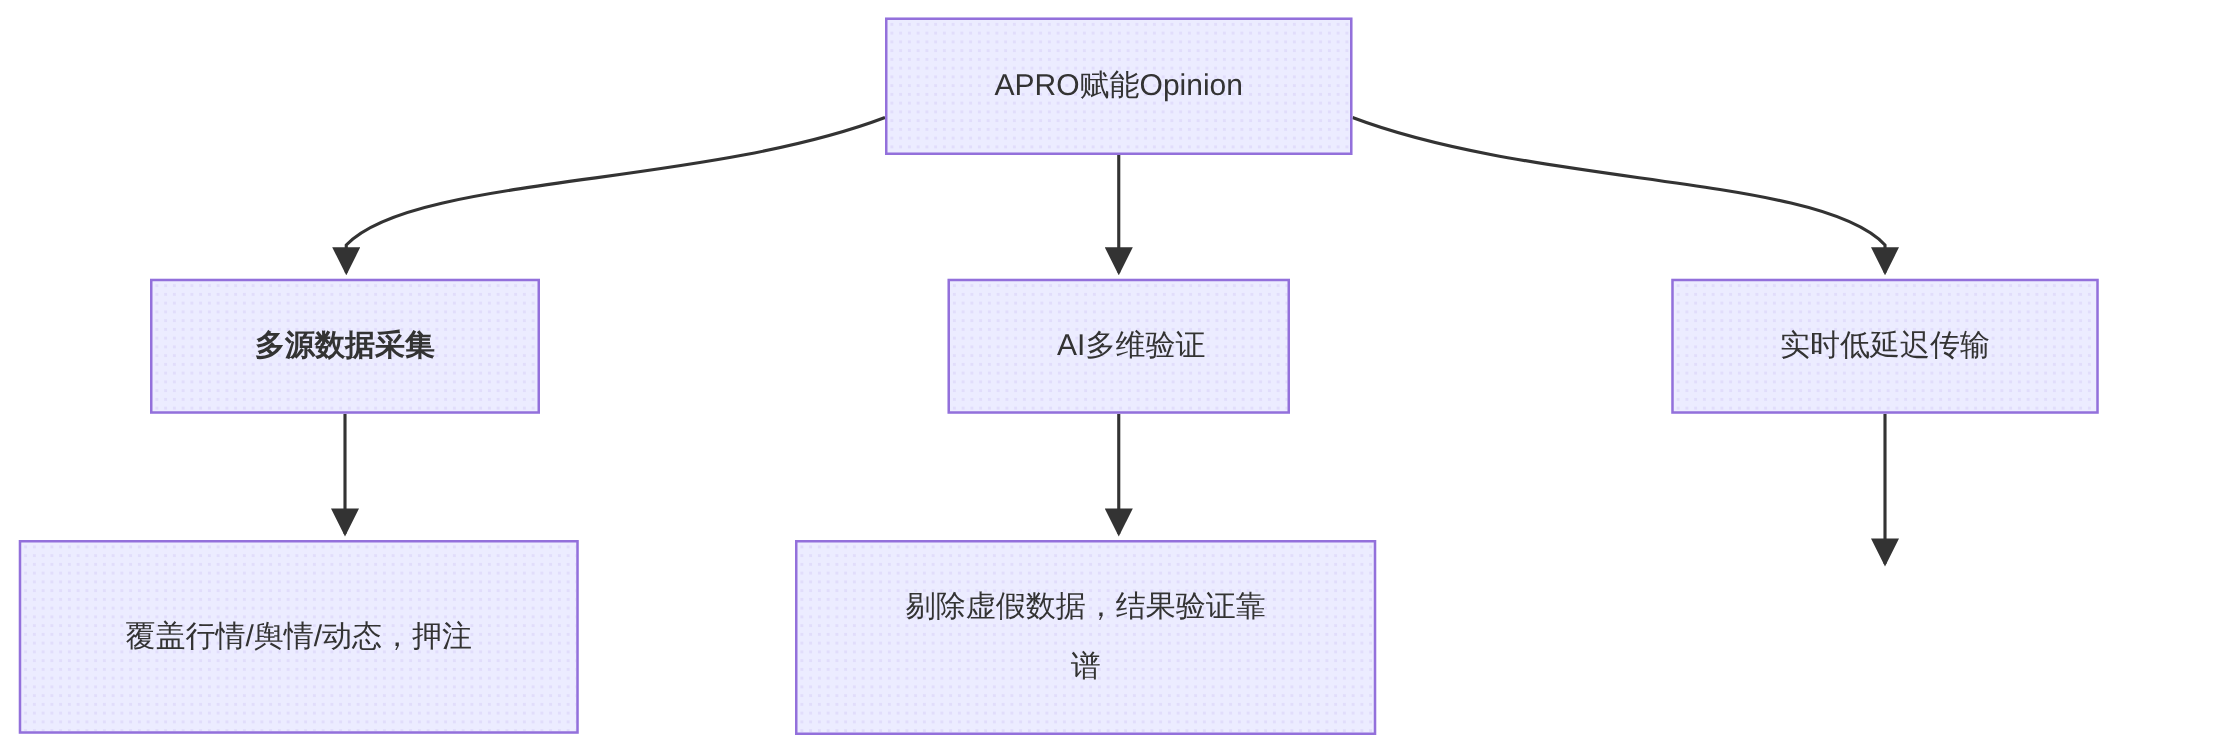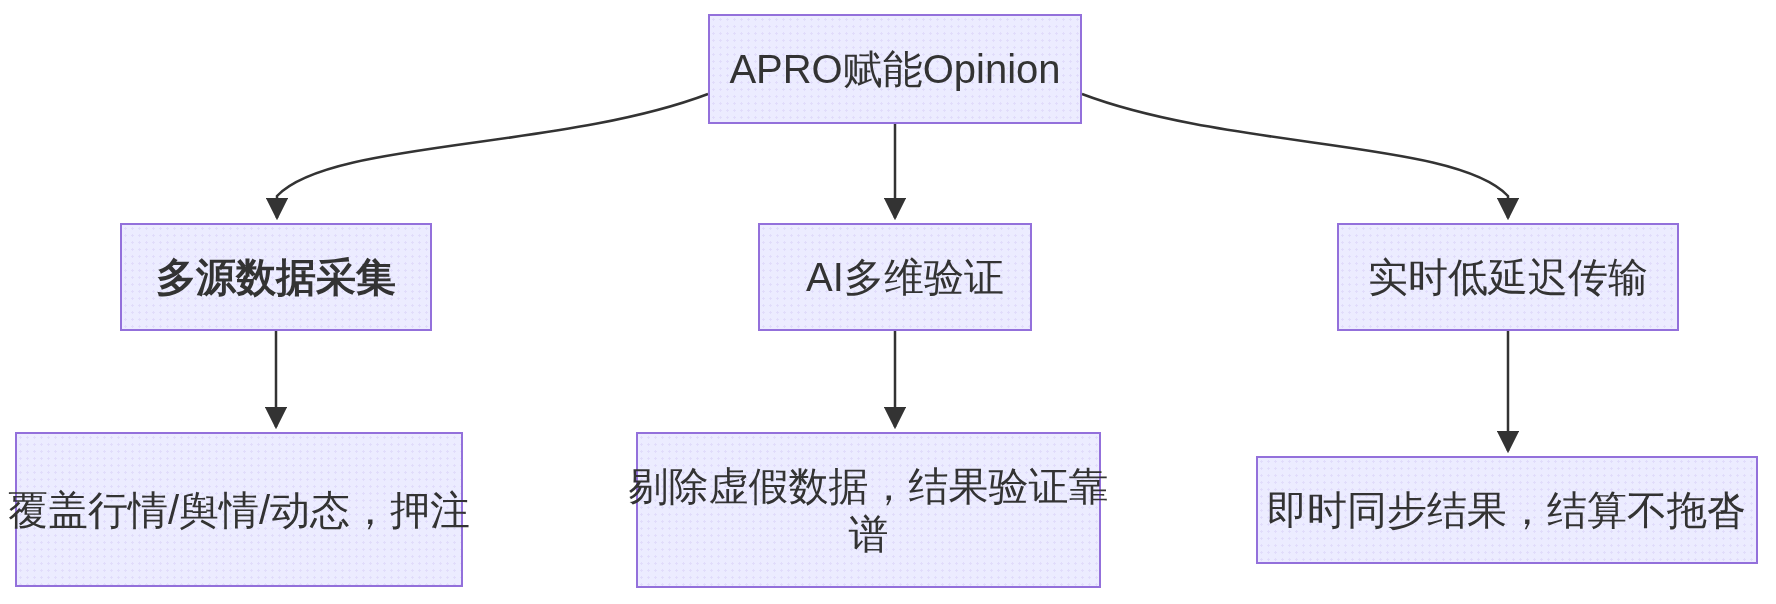--- a/index.html
+++ b/index.html
@@ -11,21 +11,21 @@
   .edges path.edge{fill:none;stroke:var(--edge,#333333);stroke-width:2.5px;}
   .edges marker path{fill:var(--edge,#333333);stroke:none;}
   .node{
     position:absolute;box-sizing:border-box;
     border:2.5px solid var(--node-border,#9370DB);
     background-color:var(--node-fill,#ECECFF);
     background-image:radial-gradient(rgba(147,112,219,0.12) 1.2px, transparent 1.4px);
     background-size:7px 7px;
     color:var(--text,#333333);
     display:flex;flex-direction:column;align-items:center;justify-content:center;
-    font-size:40px;line-height:48px;text-align:center;white-space:nowrap;
+    font-size:24px;line-height:48px;text-align:center;white-space:nowrap;
   }
 </style>
 </head>
 <body>
 
 <div class="canvas">
 
   <svg class="edges" viewBox="0 0 1776 604" aria-hidden="true">
     <defs>
       <marker id="arrowhead" viewBox="0 0 10 10" refX="9" refY="5" markerWidth="9" markerHeight="9" orient="auto">
@@ -58,17 +58,14 @@
 
   <div class="node" style="left:15px;top:432px;width:448px;height:155px;">
     <span>覆盖行情/舆情/动态，押注</span>
   </div>
 
   <div class="node" style="left:636px;top:432px;width:465px;height:156px;">
     <span>剔除虚假数据，结果验证靠</span>
     <span>谱</span>
   </div>
 
-  <div class="node" style="left:1256px;top:456px;width:502px;height:108px;">
-    <span>即时同步结果，结算不拖沓</span>
-  </div>
 
 </div>
 
 </body></html>

